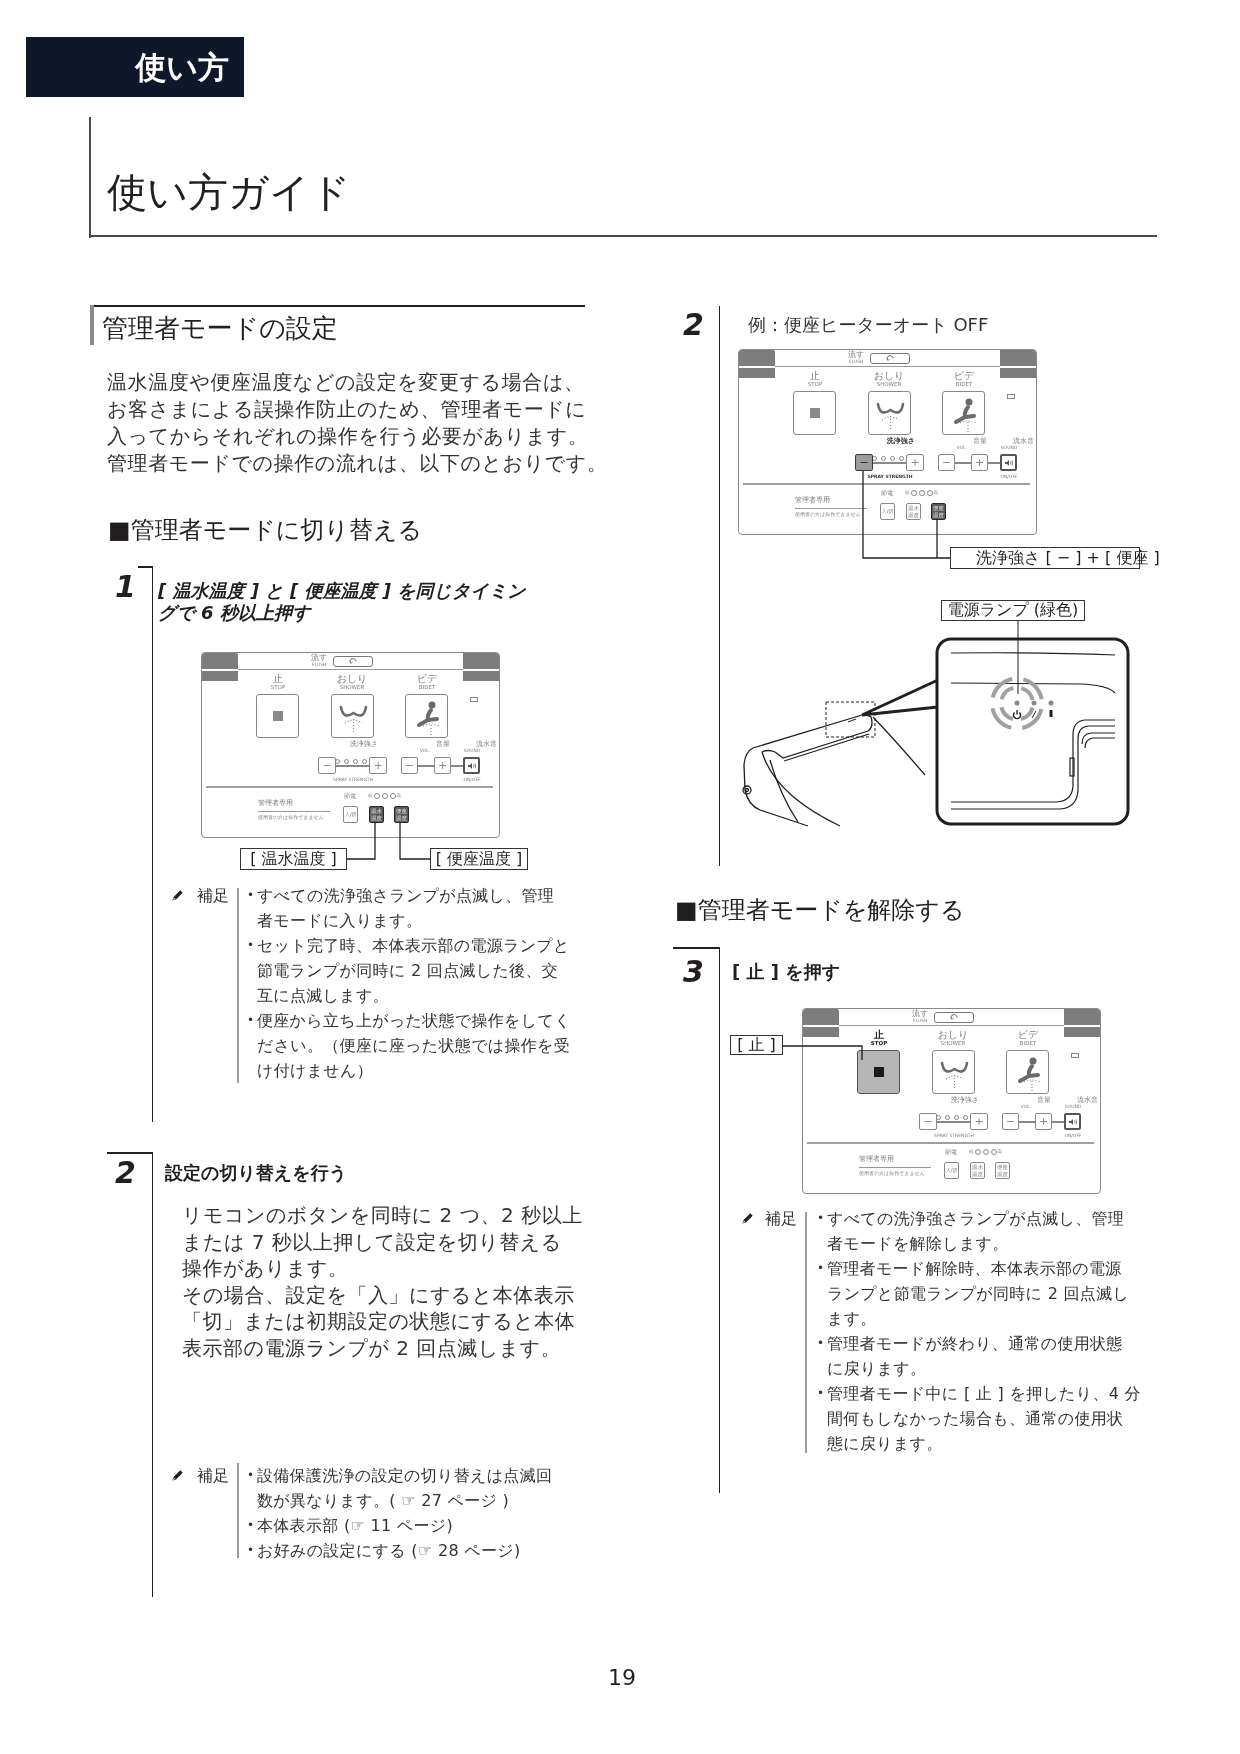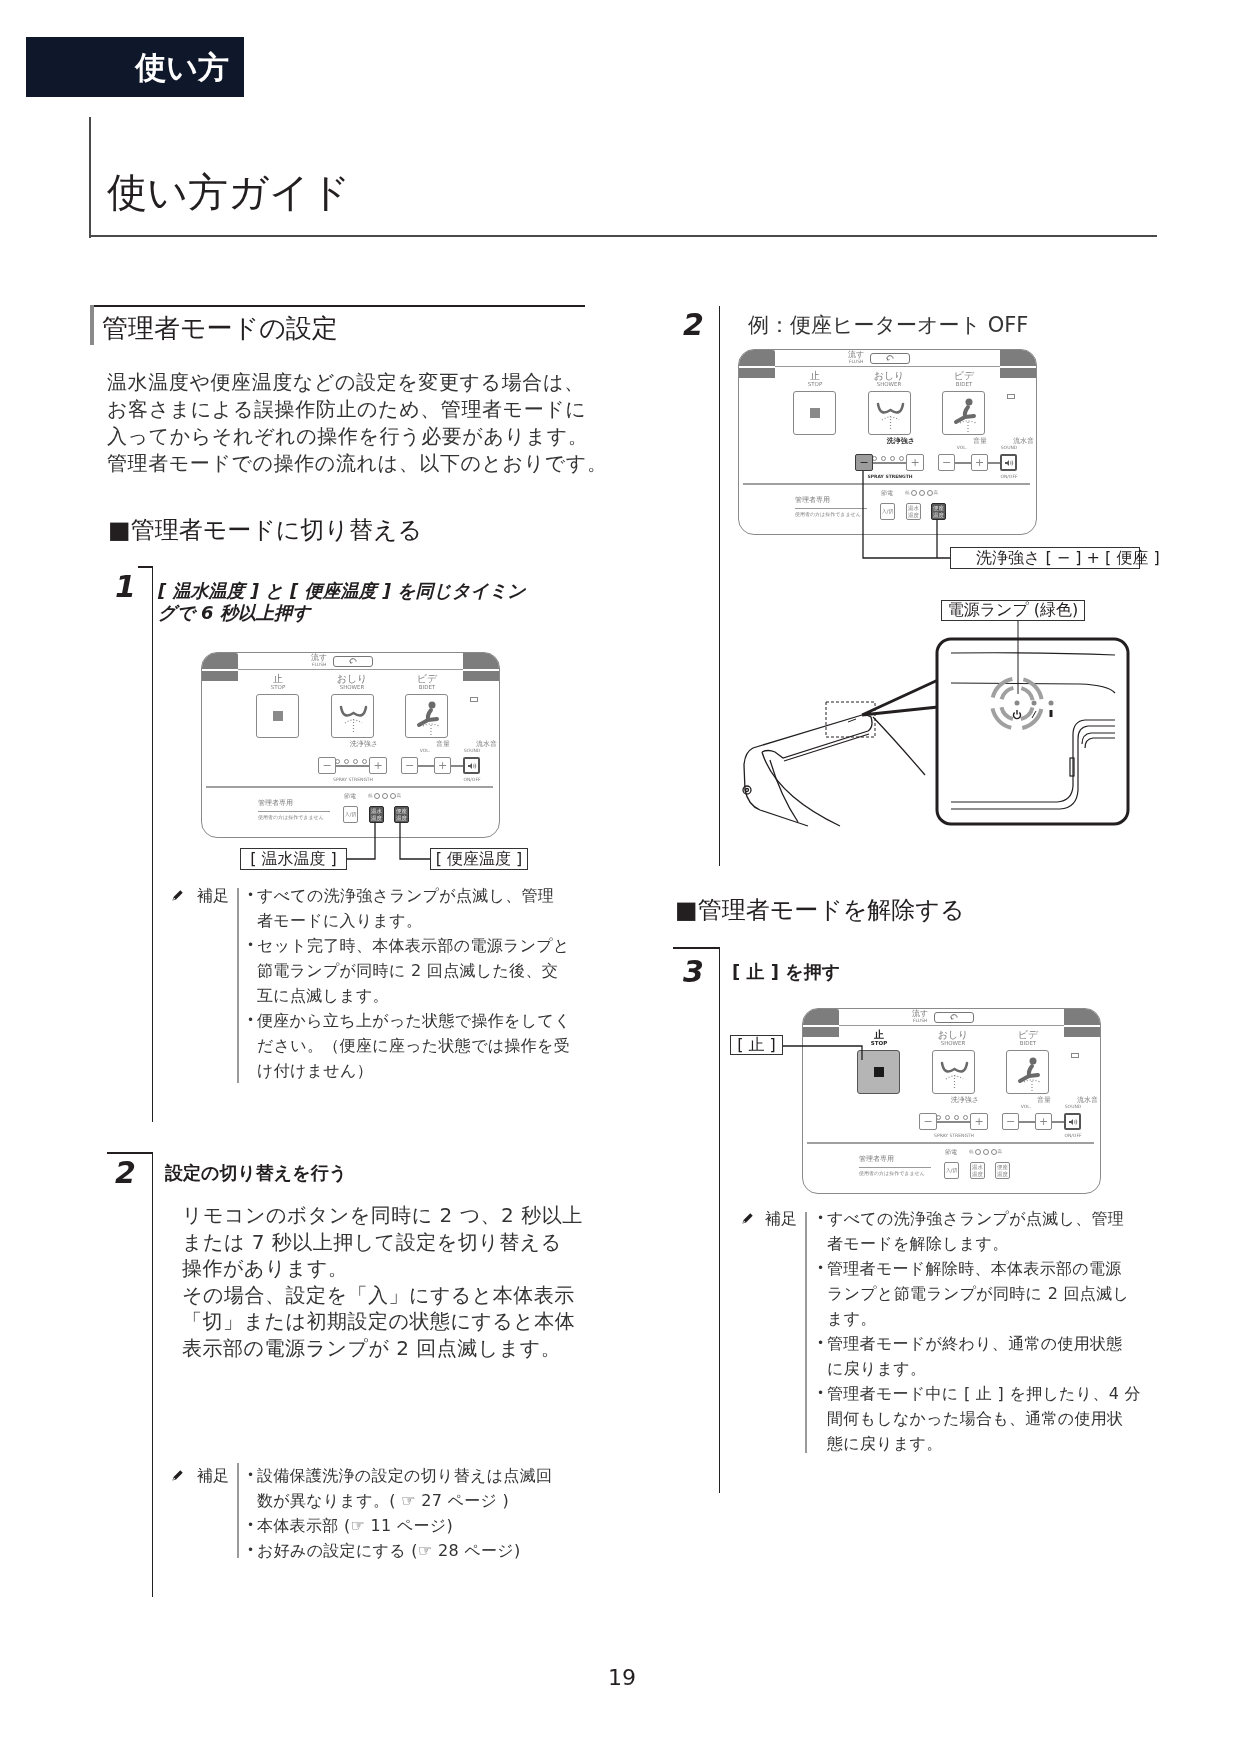--- a/index.html
+++ b/index.html
@@ -16,32 +16,32 @@
 
 .sec-topline{position:absolute;left:90px;top:305px;width:495px;height:2px;background:#231f20;}
 .sec-bar{position:absolute;left:90px;top:305px;width:4px;height:40px;background:#8a8a8a;}
 .sec-title{left:102px;top:312px;font-size:26px;line-height:32px;}
 .intro{left:107px;top:369px;font-size:20px;line-height:27px;color:#333;letter-spacing:0.6px;}
 .intro div,.body2 div,.step-head div{height:inherit;white-space:nowrap;}
 .subhead{font-size:24px;line-height:30px;}
 .step-num{font-size:30px;line-height:34px;font-weight:bold;font-style:italic;}
 .step-head{font-size:18px;line-height:22px;font-weight:bold;}
 .body2{left:182px;top:1202px;font-size:20px;line-height:26.5px;color:#333;letter-spacing:0.5px;}
-.ex-title{left:748px;top:312px;font-size:21px;line-height:26px;color:#333;}
+.ex-title{left:748px;top:312px;font-size:18px;line-height:26px;color:#333;}
 
 .note-label{font-size:16px;line-height:25px;color:#333;}
 .note-sep{position:absolute;width:2px;background:#9a9a9a;}
 .note-lines{font-size:16px;line-height:25px;color:#333;letter-spacing:0.3px;}
 .nl{position:relative;height:25px;padding-left:10px;white-space:nowrap;}
 .nl.b::before{content:"\2022";position:absolute;left:0;top:0;font-size:12px;}
 .pencil{position:absolute;width:13px;height:13px;}
 
 .callout{position:absolute;border:1.5px solid #333;background:#fff;font-size:16px;text-align:center;white-space:nowrap;color:#231f20;}
 
-.rp{position:absolute;width:299px;height:186px;border:1.5px solid #8a8a8a;border-radius:16px;background:#fff;color:#7a7a7a;overflow:hidden;}
+.rp{position:absolute;width:299px;height:186px;border:1.5px solid #8a8a8a;border-radius:4px;background:#fff;color:#7a7a7a;overflow:hidden;}
 .rp *{position:absolute;white-space:nowrap;}
 .rp .tab{top:0;width:36px;height:28px;background:#7d7d7d;}
 .rp .tab.l{left:0;border-top-right-radius:2px;}
 .rp .tab.r{right:0;}
 .rp .tab i{left:0;right:0;top:16px;height:2px;background:#fff;}
 .rp .strip{left:36px;top:0;width:225px;height:17px;border-bottom:1px solid #9a9a9a;}
 .rp .flush-jp{left:73px;top:0;font-size:8px;line-height:9px;}
 .rp .flush-en{left:74px;top:9px;font-size:4.5px;line-height:5px;}
 .rp .flush-btn{left:95px;top:3px;width:40px;height:11px;border:1px solid #777;border-radius:3px;}
 .rp .flush-btn svg{left:15px;top:1px;}

